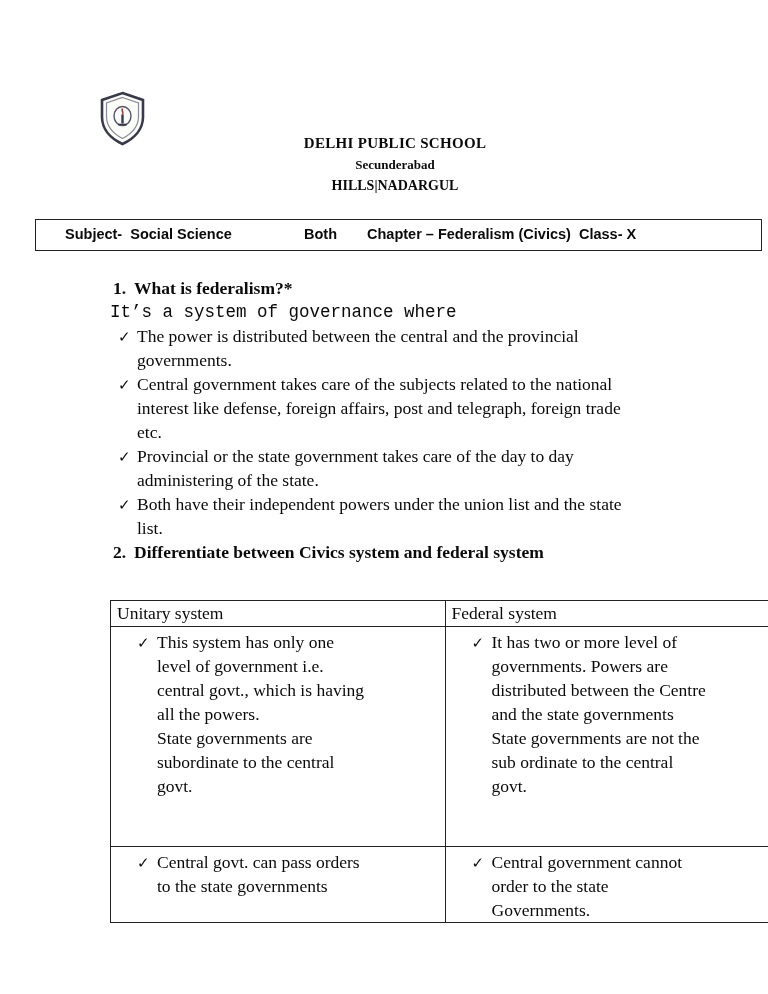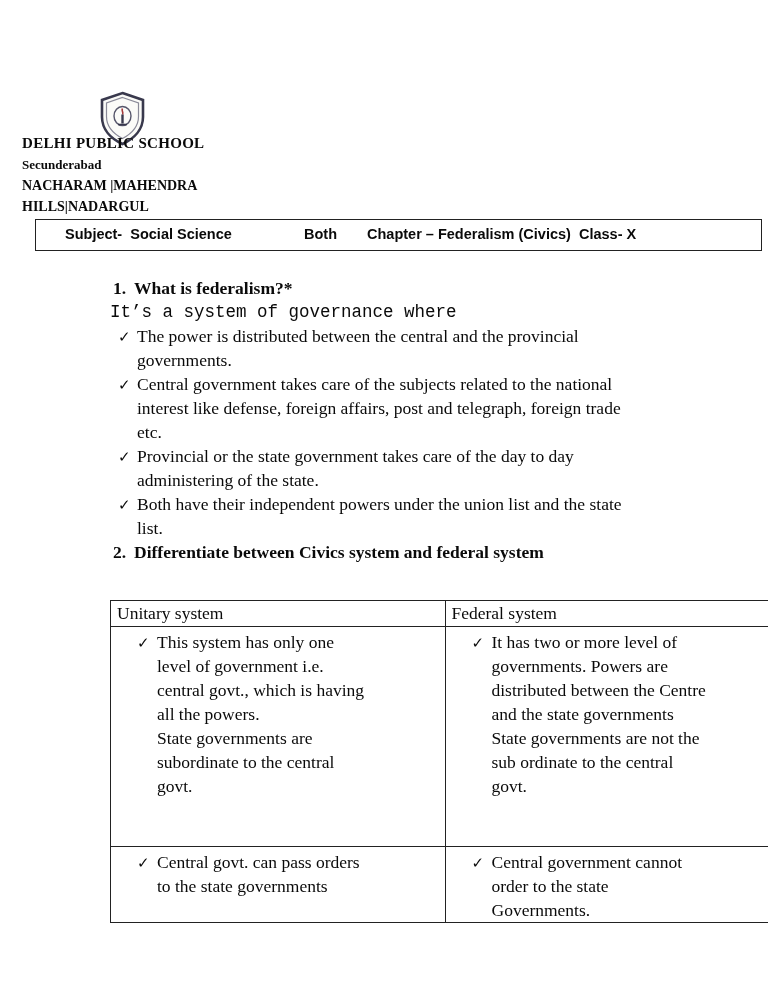--- a/index.html
+++ b/index.html
@@ -12,21 +12,21 @@
     color: #0a0a0a;
     overflow: hidden;
   }
 
   
   .logo { position: absolute; left: 99px; top: 91px; }
 
   
   .header-block {
     position: absolute; left: 22px; top: 133px; width: 746px;
-    text-align: left; font-weight: bold;
+    text-align: center; font-weight: bold;
   }
   .school-name { font-size: 15px; line-height: 21px; letter-spacing: 0.3px; }
   .school-city { font-size: 13px; line-height: 21px; }
   .campus      { font-size: 14px; line-height: 21px; }
 
   
   .subject-bar {
     position: absolute; left: 35px; top: 219px; width: 695px; height: 30px;
     border: 1.5px solid #222;
     font-family: "Liberation Sans", sans-serif;
@@ -77,21 +77,20 @@
       <ellipse cx="23.5" cy="25" rx="8.5" ry="9.5" fill="none" stroke="#55556a" stroke-width="1.4"></ellipse>
       <path d="M23.5 17.5 c-1.6 2.6 1.6 3.6 0 6.2" stroke="#a63a3a" stroke-width="1.6" fill="none"></path>
       <rect x="22.3" y="23.5" width="2.4" height="9" fill="#39394d"></rect>
       <path d="M19 33.5 h9" stroke="#39394d" stroke-width="1.6"></path>
     </svg>
   </div>
 
   <div class="header-block">
     <div class="school-name">DELHI PUBLIC SCHOOL</div>
     <div class="school-city">Secunderabad</div>
-    <div class="campus">NACHARAM |MAHENDRA</div>
     <div class="campus">HILLS|NADARGUL</div>
   </div>
 
   <div class="subject-bar">
     <span class="sb-subject">Subject-  Social Science</span>
     <span class="sb-notes">Both</span>
     <span class="sb-chapter">Chapter – Federalism (Civics)  Class- X</span>
   </div>
 
   <div class="content">

